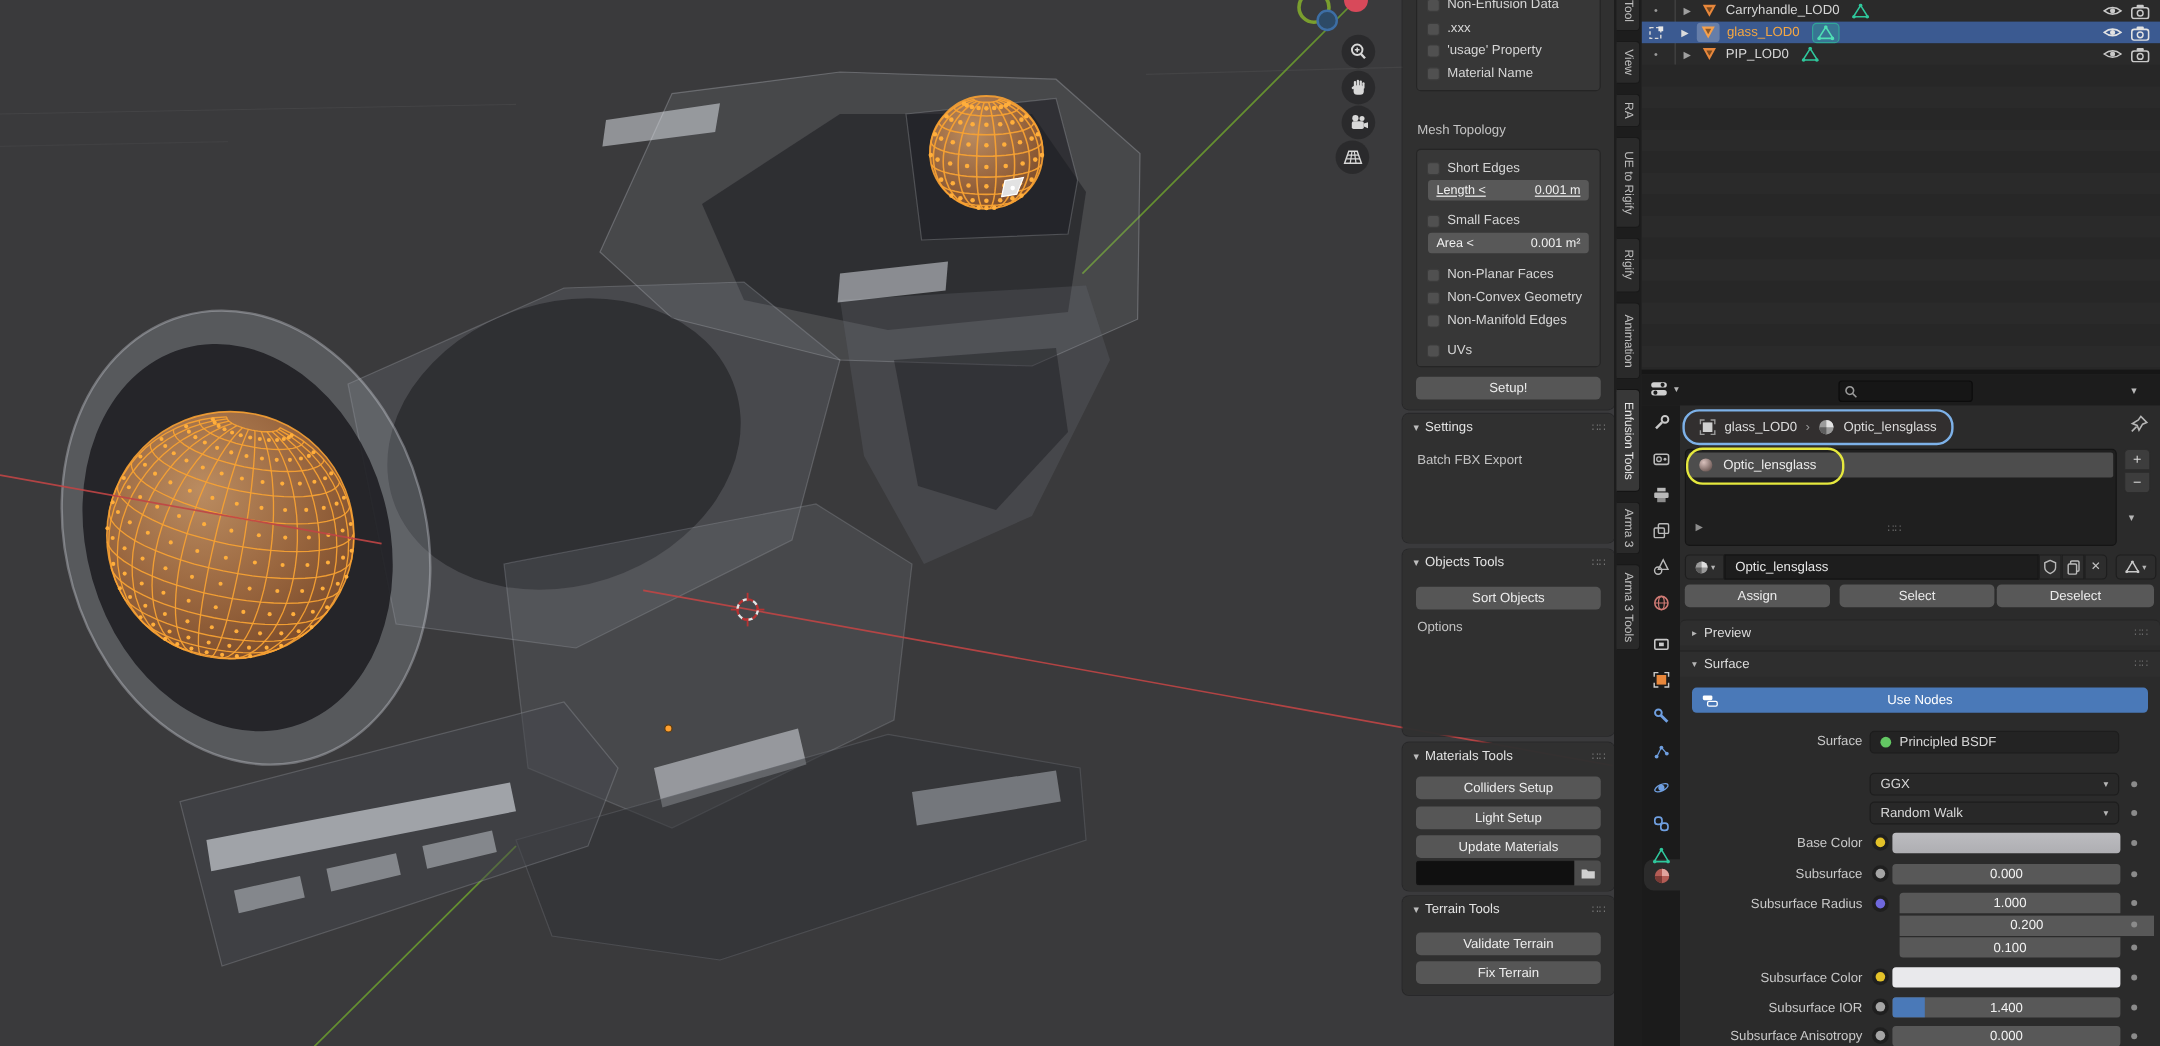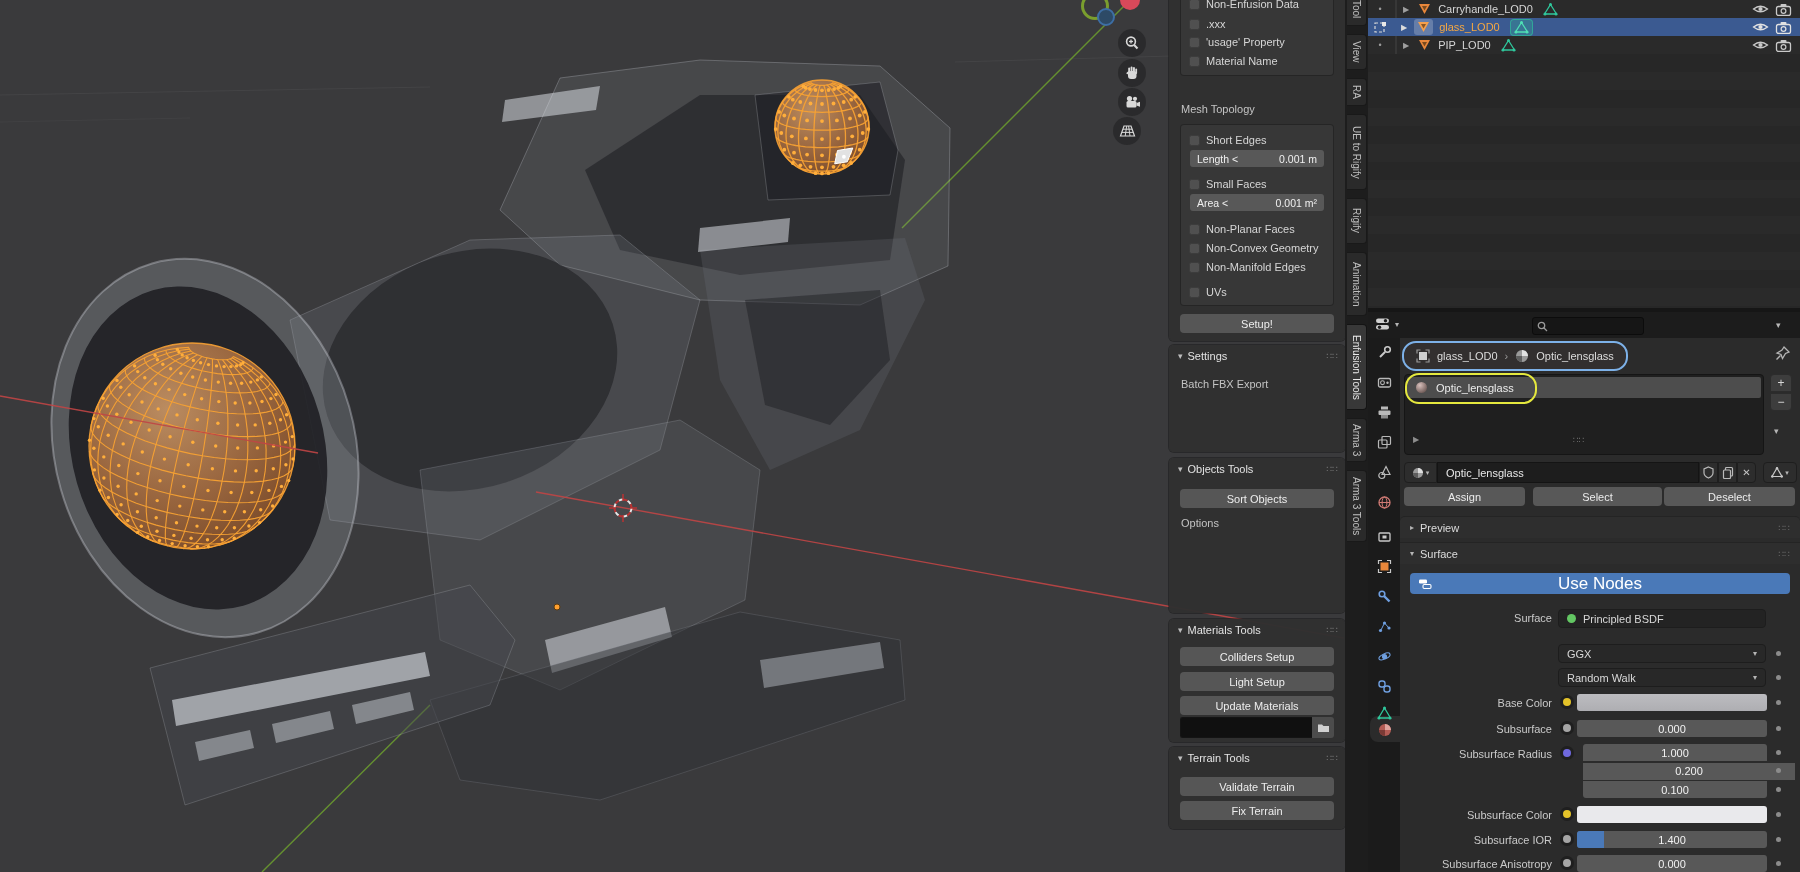--- a/index.html
+++ b/index.html
@@ -81,21 +81,21 @@
   .matrow{position:absolute;top:462px;height:21px;display:flex;align-items:center;box-sizing:border-box;}
   .mbtn{height:21px;background:#2d2d2d;border:1px solid #1e1e1e;display:flex;align-items:center;
     justify-content:center;box-sizing:border-box;}
   .namefield{height:21px;background:#1d1d1d;border:1px solid #141414;color:#e8e8e8;font-size:11px;
     display:flex;align-items:center;padding-left:8px;box-sizing:border-box;}
   .actbtn{position:absolute;top:487px;height:19px;background:#585858;border-radius:4px;color:#ececec;
     font-size:11px;display:flex;align-items:center;justify-content:center;}
   .panelhdr{position:absolute;left:32px;width:400px;height:22px;background:#2e2e2e;border-top:1px solid #242424;
     color:#dcdcdc;font-size:11px;display:flex;align-items:center;gap:6px;padding-left:10px;box-sizing:border-box;}
   .usenodes{position:absolute;left:42px;top:573px;width:380px;height:21px;background:#4a79b8;border-radius:4px;
-    color:#fff;font-size:17px;display:flex;align-items:center;justify-content:center;}
+    color:#fff;font-size:11px;display:flex;align-items:center;justify-content:center;}
   .rowlabel{position:absolute;left:0;width:184px;text-align:right;font-size:11px;color:#c9c9c9;}
   .chip{position:absolute;width:14px;height:14px;border-radius:50%;background:#1f1f1f;
     display:flex;align-items:center;justify-content:center;}
   .chip i{width:8px;height:8px;border-radius:50%;display:block;}
   .dfield{position:absolute;height:19px;background:#282828;border:1px solid #1d1d1d;border-radius:4px;
     color:#d8d8d8;font-size:11px;display:flex;align-items:center;padding:0 8px;box-sizing:border-box;justify-content:space-between;}
   .slider{position:absolute;height:17px;background:#585858;border-radius:3px;color:#f2f2f2;font-size:11px;
     display:flex;align-items:center;justify-content:center;overflow:hidden;}
   .slider .fill{position:absolute;left:0;top:0;bottom:0;background:#4a79b8;}
   .slider span{position:relative;}
@@ -463,21 +463,21 @@
           <span class="cb"></span>
           <span class="cblabel">Material Name</span>
         </div>
       </div>
       <div class="plabel" style="top:117px;">Mesh Topology</div>
       <div class="gbox" style="top:138px;height:180px;">
         <div class="cbrow" style="top:8px;">
           <span class="cb"></span>
           <span class="cblabel">Short Edges</span>
         </div>
-        <div class="vfield" style="top:25px;">
+        <div class="vfield" style="top:25px;text-decoration:underline;">
           <span>Length &lt;</span>
           <span>0.001 m</span>
         </div>
         <div class="cbrow" style="top:52px;">
           <span class="cb"></span>
           <span class="cblabel">Small Faces</span>
         </div>
         <div class="vfield" style="top:69px;justify-content:space-between;">
           <span>Area &lt;</span>
           <span>0.001 m²</span>

